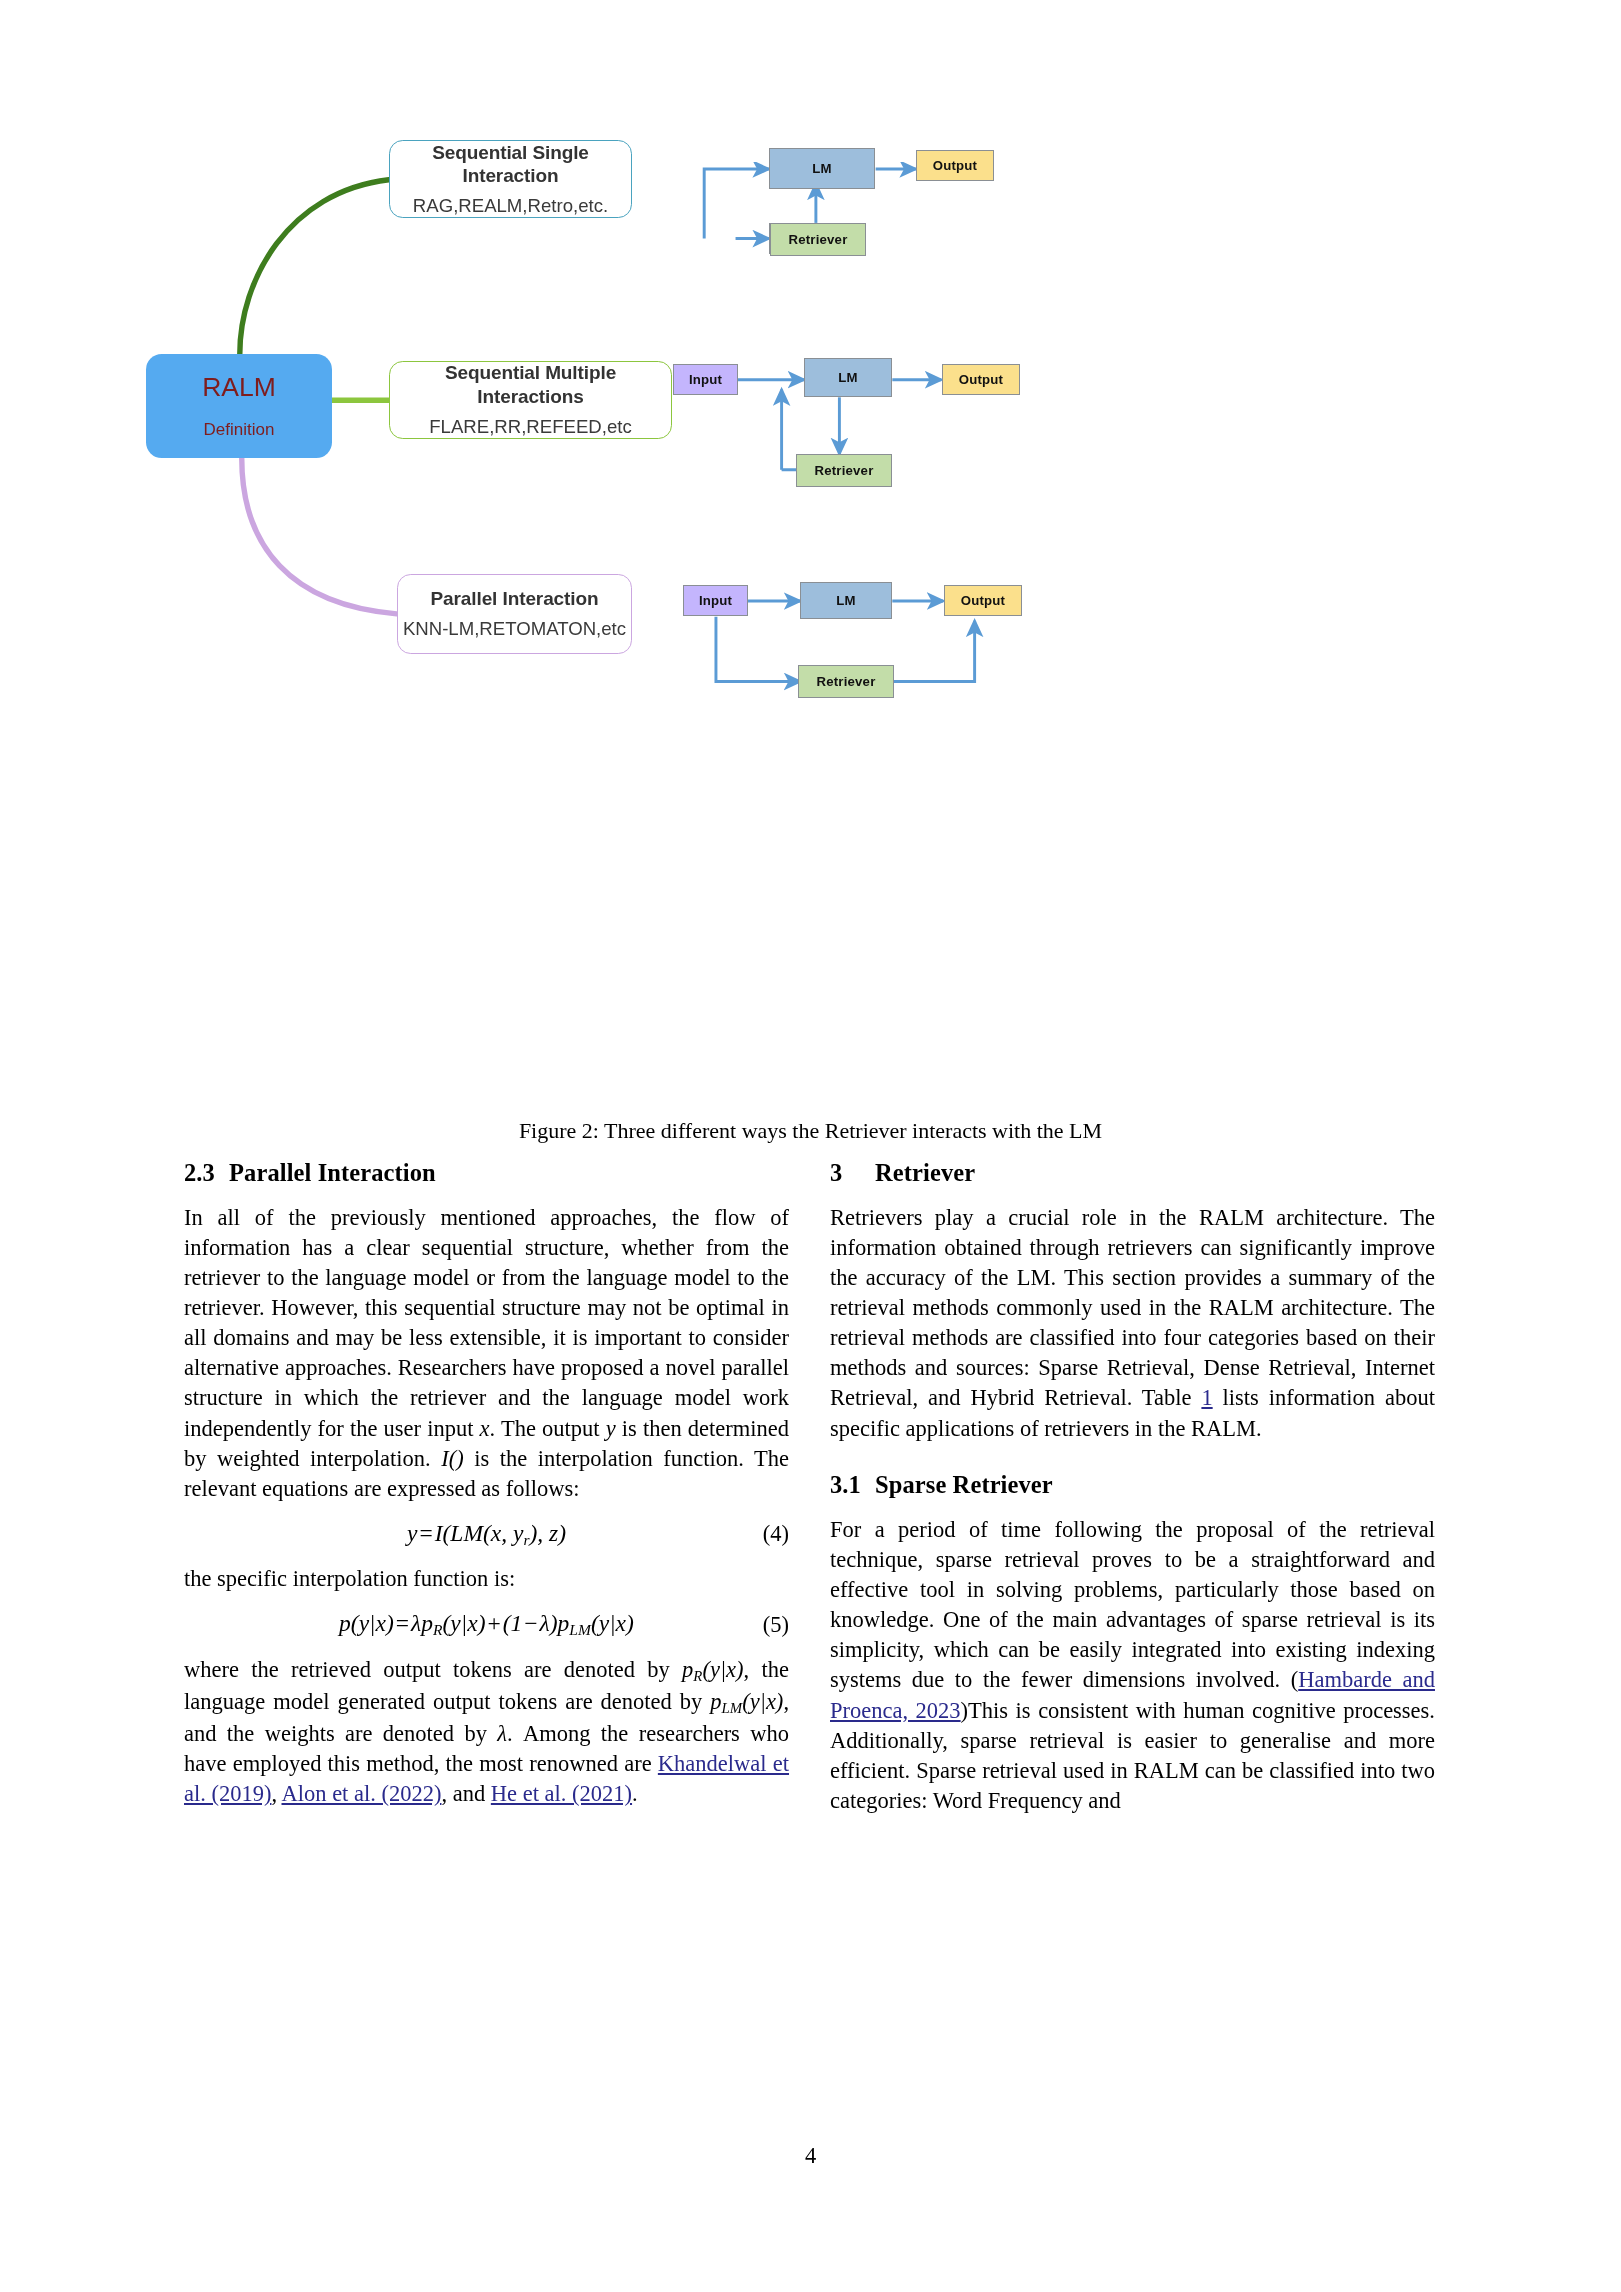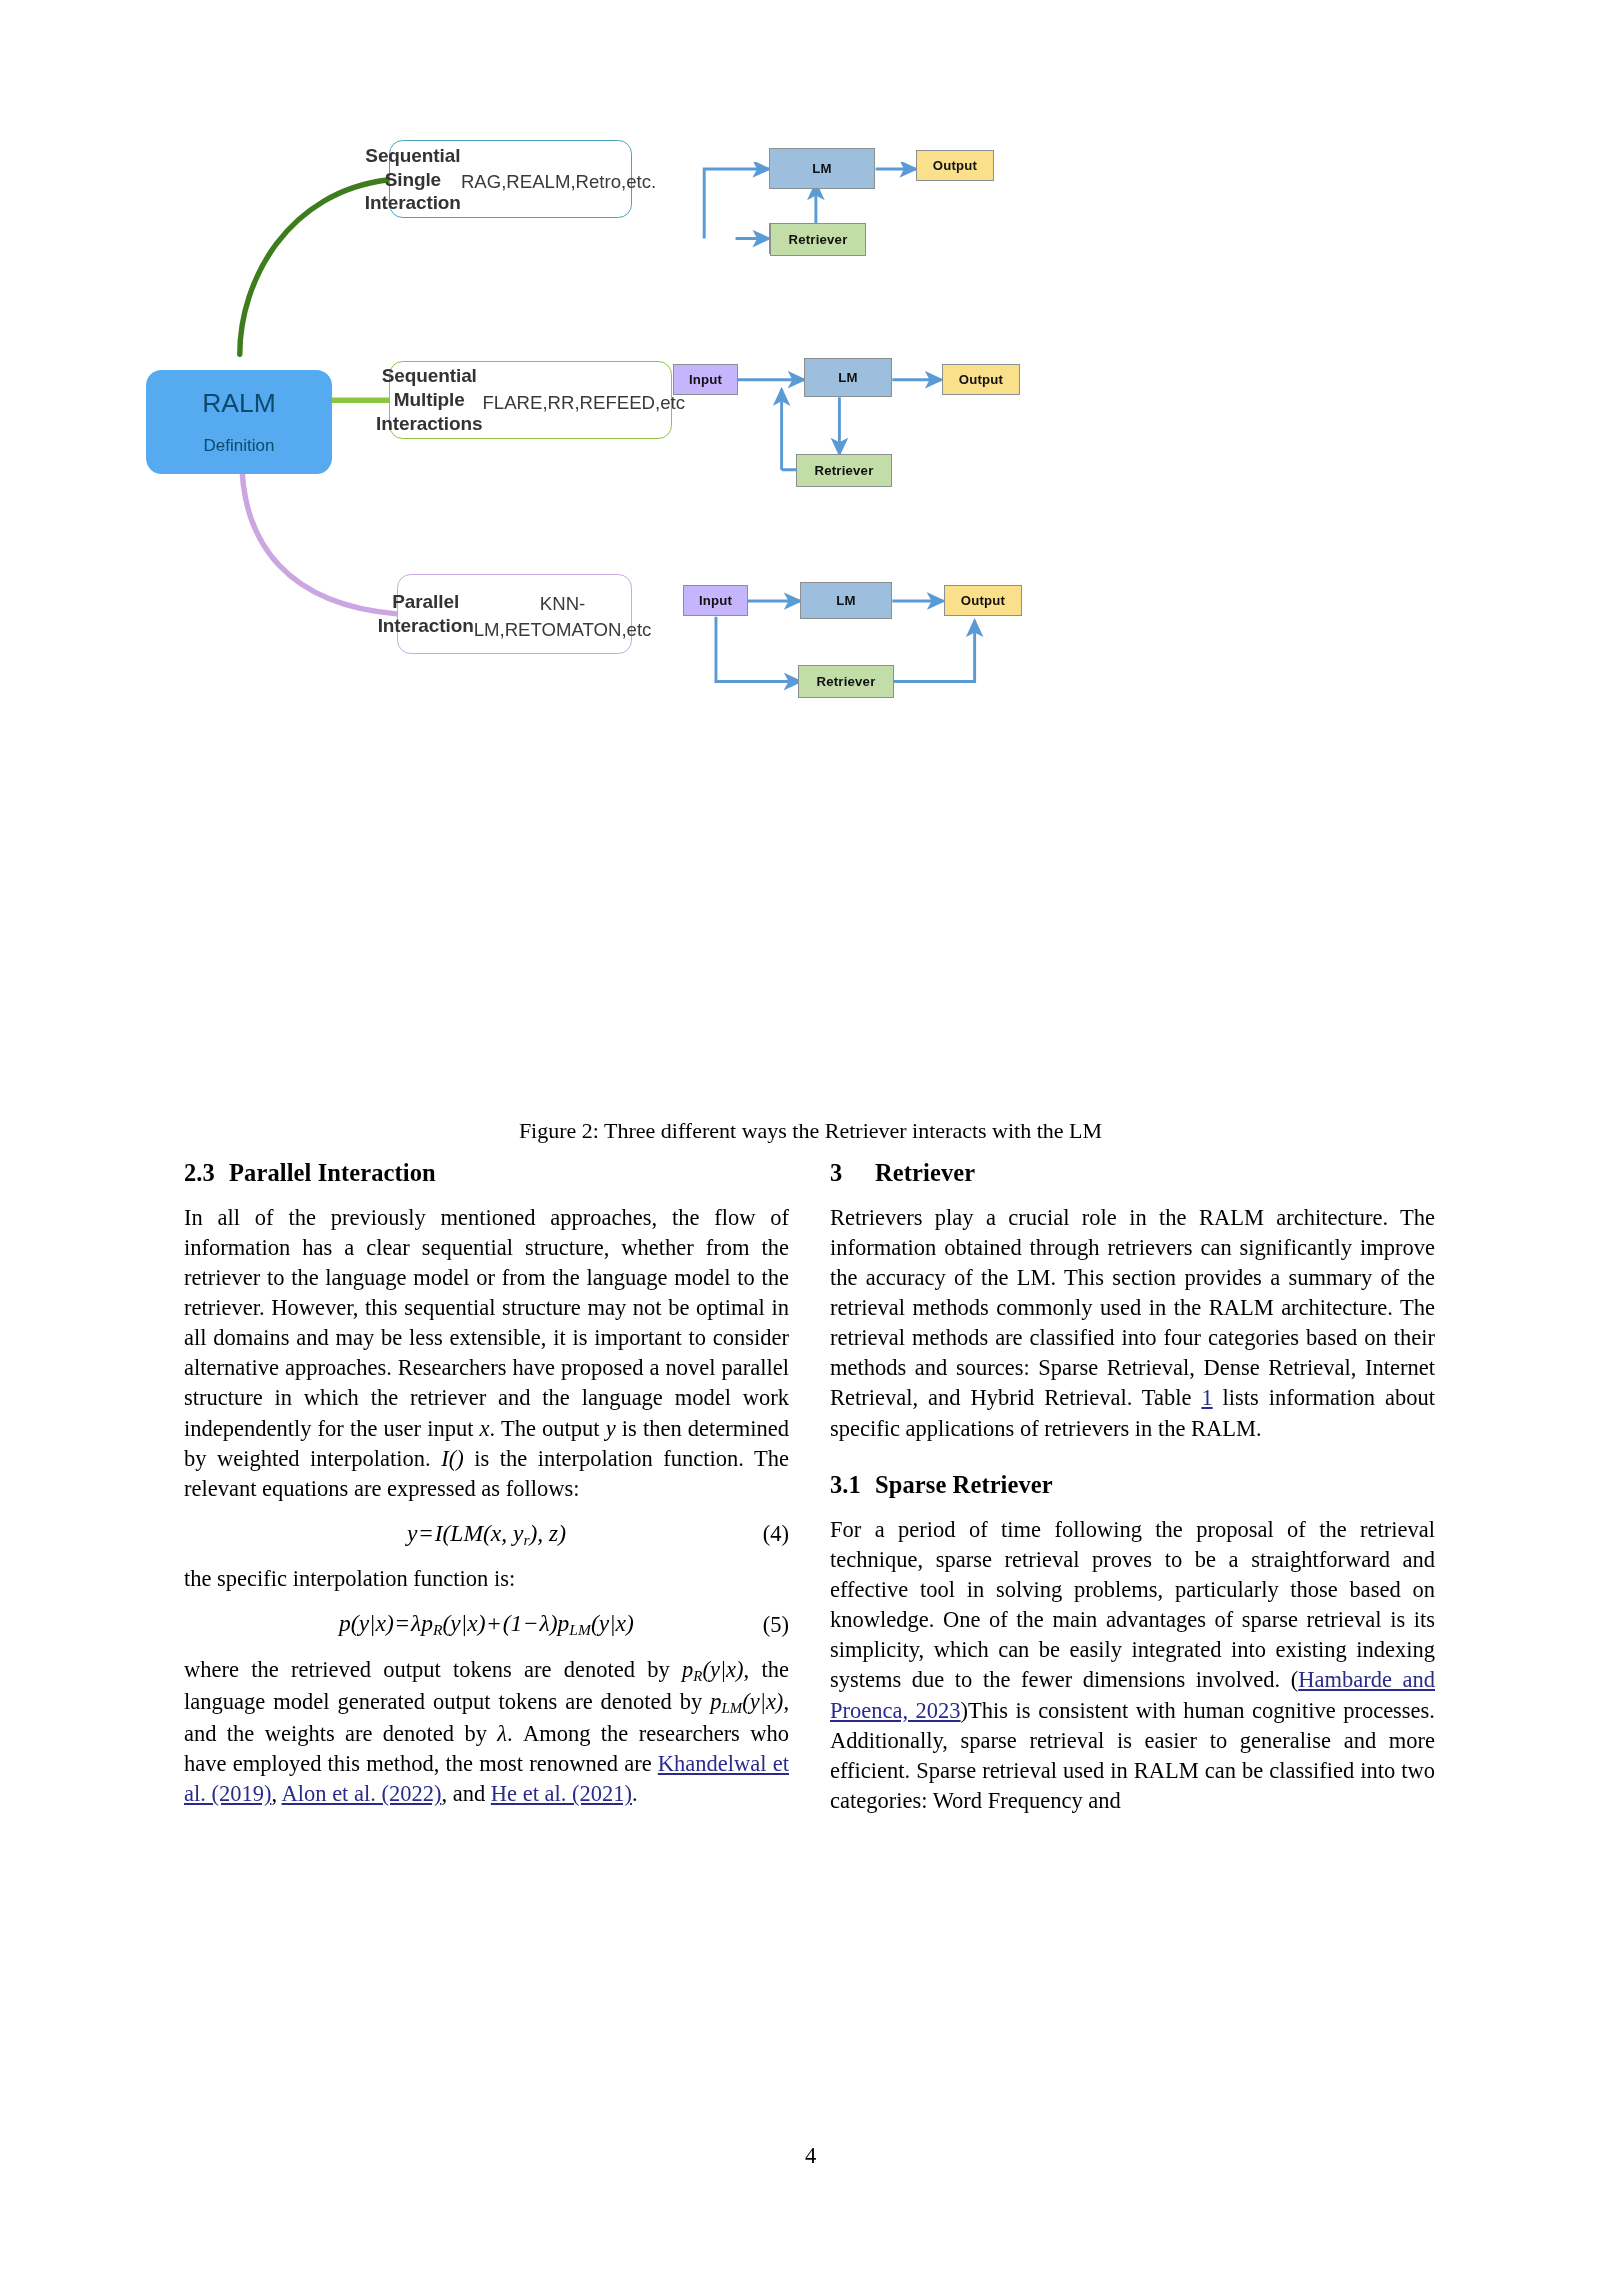--- a/index.html
+++ b/index.html
@@ -22,21 +22,21 @@
   .fig-svg{position:absolute;left:0;top:0;width:1259px;height:887px;}
 
   
   .node{
     position:absolute;
     box-sizing:border-box;
     border-radius:13.7px;
     background:#ffffff;
     text-align:center;
     font-family:"Liberation Sans", sans-serif;
-    display:flex;flex-direction:row;
+    display:flex;flex-direction:column;
     align-items:center;justify-content:center;
   }
   .node .n-title{
     font-weight:bold;
     font-size:19px;
     color:#333333;
     letter-spacing:-0.1px;
     line-height:1.25;
   }
   .node .n-sub{
@@ -52,23 +52,22 @@
   .root-node{
     position:absolute;
     left:-35px; top:192px;
     width:186px; height:104px;
     background:#55aaf0;
     border-radius:15.7px;
     display:flex;flex-direction:column;
     align-items:center;justify-content:center;
     gap:17.6px;
     font-family:"Liberation Sans", sans-serif;
-    color:#0c4a6e;
+    color:#7f1d1d;
     font-size:26.5px;
-    margin-top:16px;
   }
   .root-node .r-l2{font-size:17px;}
 
   
   .fb{
     position:absolute;
     box-sizing:border-box;
     border:1.3px solid #8a8f94;
     font-family:"Liberation Sans", sans-serif;
     font-weight:bold;

